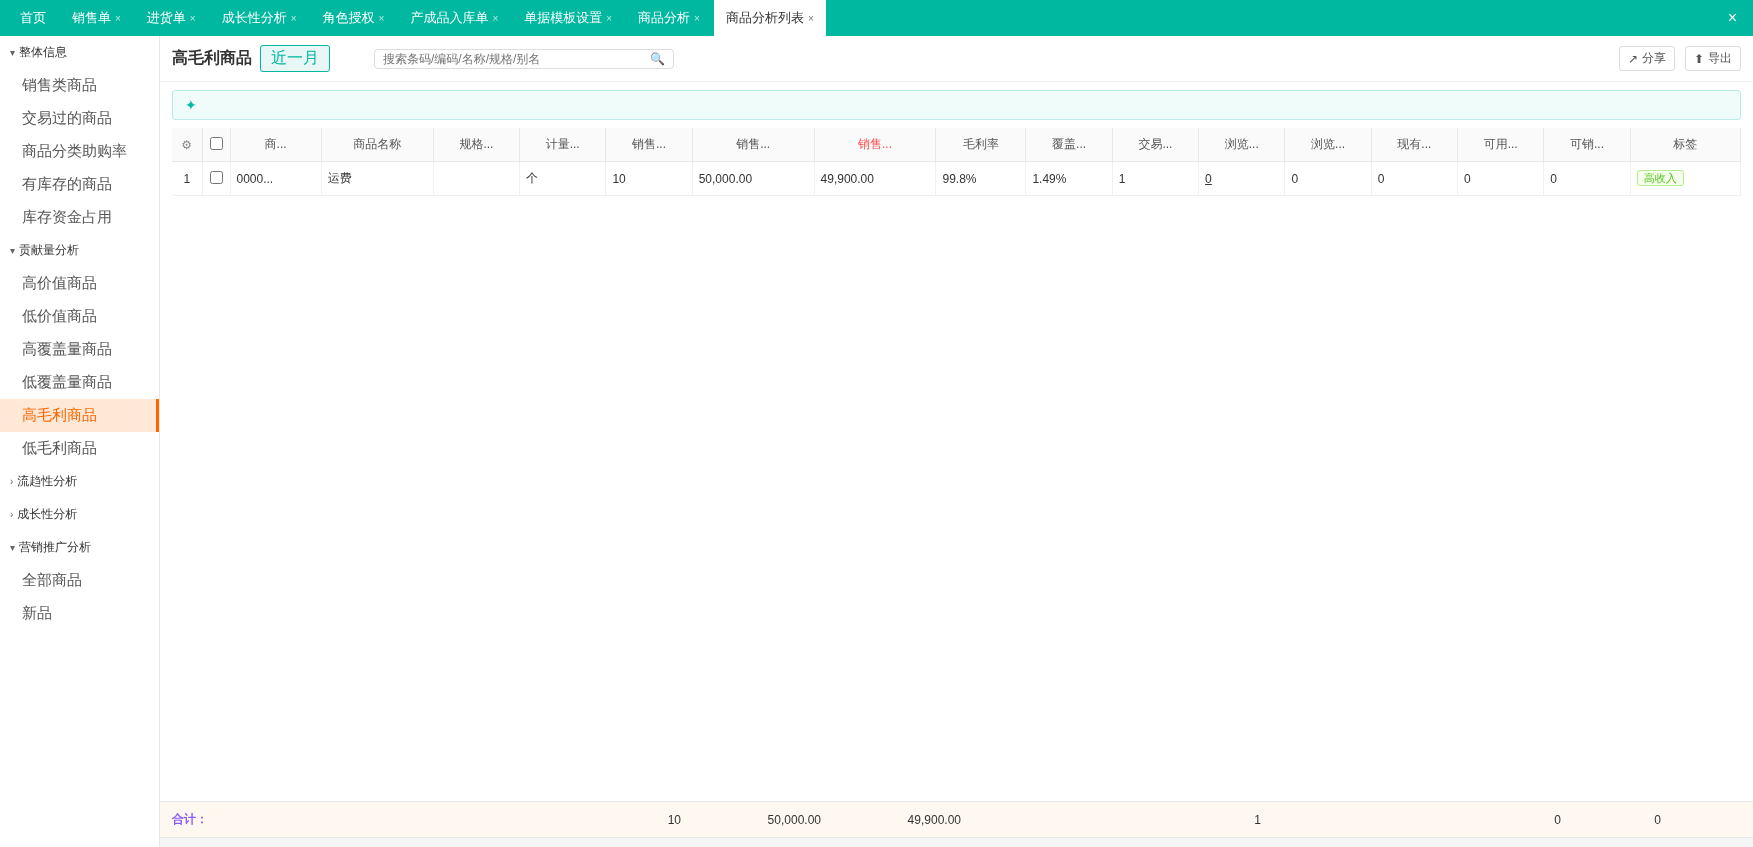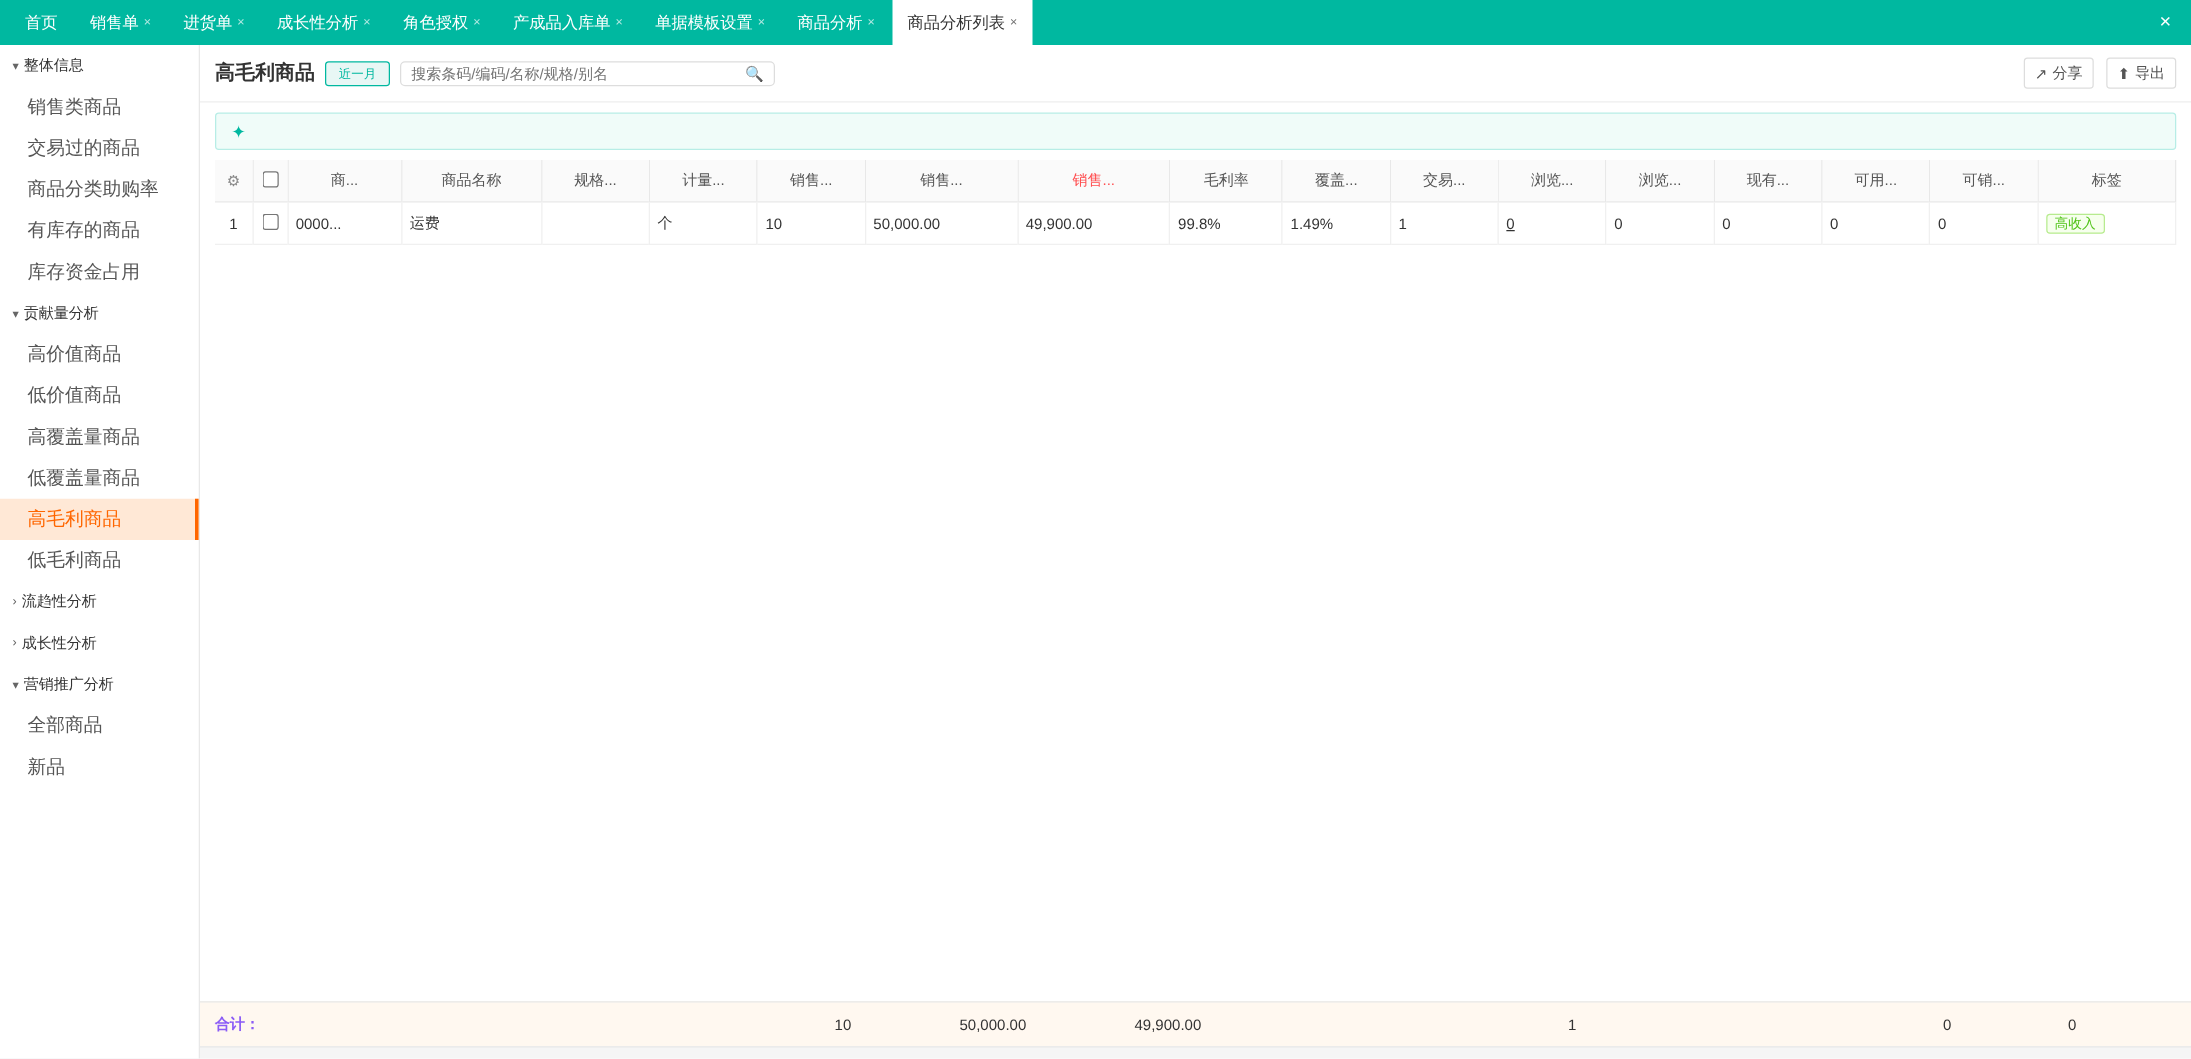--- a/index.html
+++ b/index.html
@@ -108,31 +108,32 @@
       font-weight: bold;
       color: #333;
     }
     .date-filter-btn {
       background: #e8f7f5;
       color: #00b8a0;
       border: 1px solid #00b8a0;
       padding: 2px 10px;
       border-radius: 3px;
       cursor: pointer;
-      font-size: 10px;
+      font-size: 16px;
     }
     .search-box {
       display: flex;
       align-items: center;
       border: 1px solid #ddd;
       border-radius: 4px;
       padding: 2px 8px;
       gap: 4px;
       flex: 1;
       max-width: 300px;
+      margin-left: 36px;
     }
     .search-box input {
       border: none;
       outline: none;
       font-size: 12px;
       width: 100%;
       background: transparent;
     }
     .header-actions {
       display: flex;

